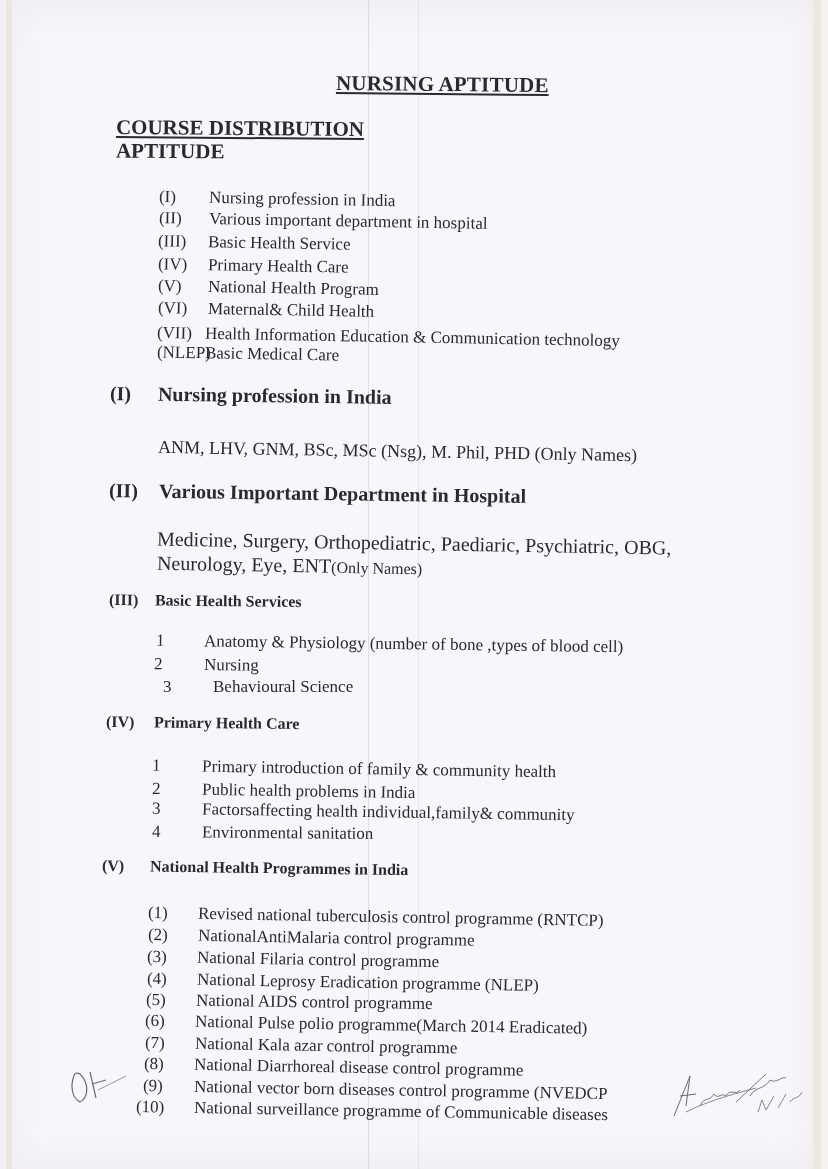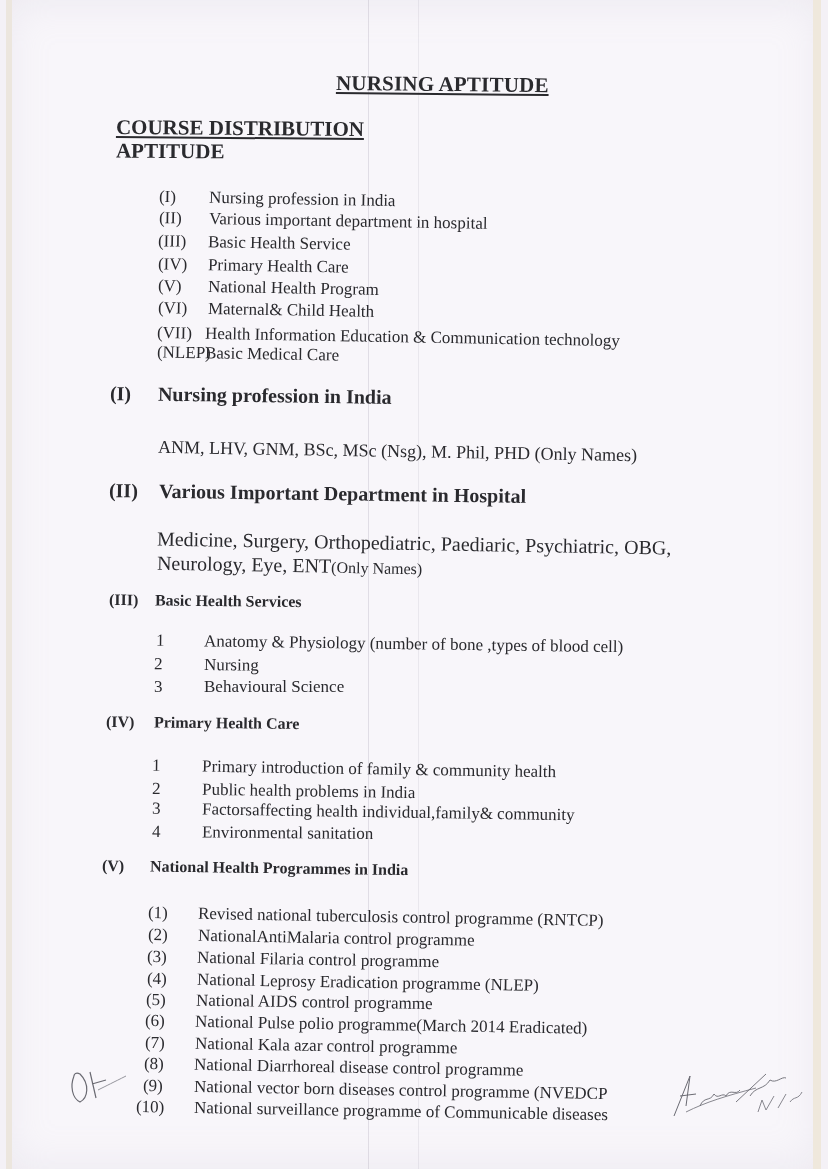--- a/index.html
+++ b/index.html
@@ -58,21 +58,21 @@
   <div class="sec-head" style="left:104px;top:384px;font-size:20px;transform:rotate(0.8deg)"><span class="num" style="width:48px">(I)</span><span>Nursing profession in India</span></div>
   <div class="body-text" style="left:152px;top:441px;transform:rotate(1deg)">ANM, LHV, GNM, BSc, MSc (Nsg), M. Phil, PHD (Only Names)</div>
 
   <div class="sec-head" style="left:103px;top:482px;font-size:20px;transform:rotate(0.8deg)"><span class="num" style="width:50px">(II)</span><span>Various Important  Department in Hospital</span></div>
   <div class="body-text" style="left:151px;top:532px;font-size:20px;transform:rotate(1deg)">Medicine, Surgery, Orthopediatric, Paediaric, Psychiatric, OBG,</div>
   <div class="body-text" style="left:151px;top:554px;font-size:20px;transform:rotate(1deg)"><span>Neurology, Eye, ENT</span><span style="font-size:16px">(Only Names)</span></div>
 
   <div class="sec-head" style="left:103px;top:592px;font-size:16px;transform:rotate(0.6deg)"><span class="num" style="width:46px">(III)</span><span>Basic Health Services</span></div>
   <div class="item" style="left:150px;top:634px;transform:rotate(0.8deg)"><span class="num" style="width:48px">1</span><span>Anatomy &amp; Physiology (number of bone ,types of blood cell)</span></div>
   <div class="item" style="left:148px;top:655px;transform:rotate(0.8deg)"><span class="num" style="width:50px">2</span><span>Nursing</span></div>
-  <div class="item" style="left:148px;top:677px"><span class="num" style="width:50px">3</span><span>Behavioural Science</span></div>
+  <div class="item" style="left:157px;top:677px"><span class="num" style="width:50px">3</span><span>Behavioural Science</span></div>
 
   <div class="sec-head" style="left:100px;top:714px;font-size:16px;transform:rotate(0.6deg)"><span class="num" style="width:48px">(IV)</span><span>Primary Health Care</span></div>
   <div class="item" style="left:146px;top:759px;transform:rotate(0.9deg)"><span class="num" style="width:50px">1</span><span>Primary introduction of family &amp; community health</span></div>
   <div class="item" style="left:146px;top:781px;transform:rotate(0.9deg)"><span class="num" style="width:50px">2</span><span>Public health problems in India</span></div>
   <div class="item" style="left:146px;top:802px;transform:rotate(0.9deg)"><span class="num" style="width:50px">3</span><span>Factorsaffecting  health individual,family&amp; community</span></div>
   <div class="item" style="left:146px;top:823px;transform:rotate(0.5deg)"><span class="num" style="width:50px">4</span><span>Environmental sanitation</span></div>
 
   <div class="sec-head" style="left:96px;top:859px;font-size:16px;transform:rotate(0.8deg)"><span class="num" style="width:48px">(V)</span><span>National Health Programmes in India</span></div>
 
   <div class="item" style="left:142px;top:903px;transform:rotate(1deg);transform-origin:left"><span class="num" style="width:50px">(1)</span><span>Revised national tuberculosis control programme (RNTCP)</span></div>

